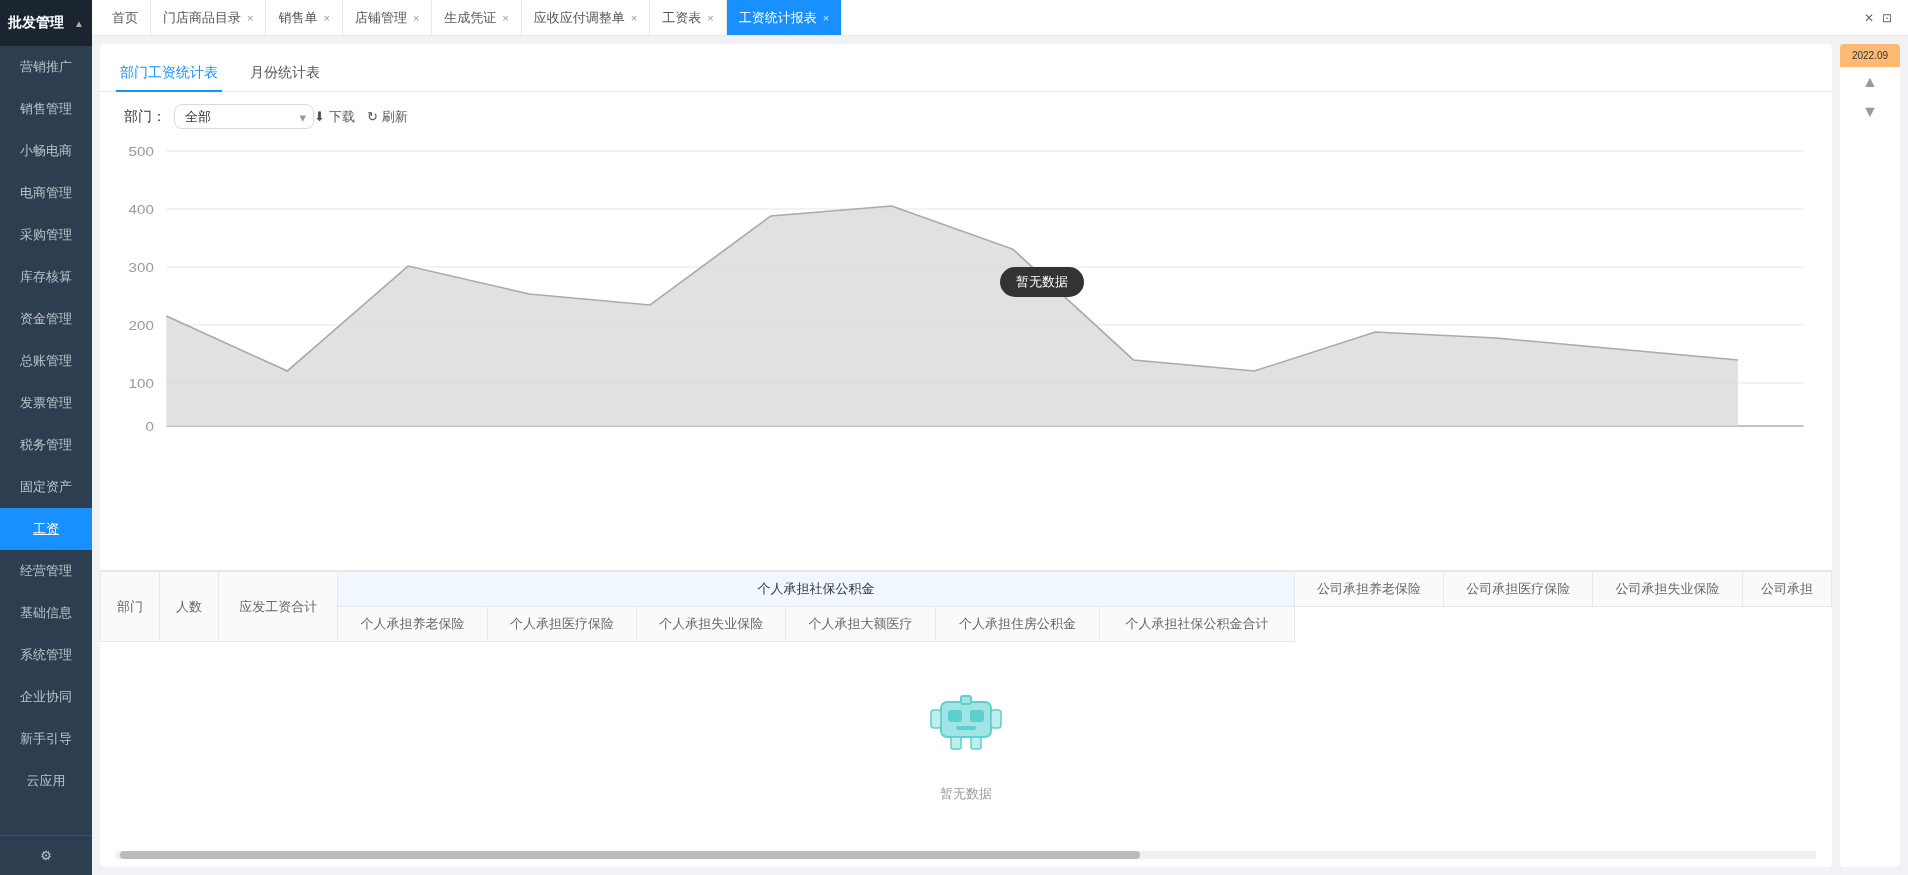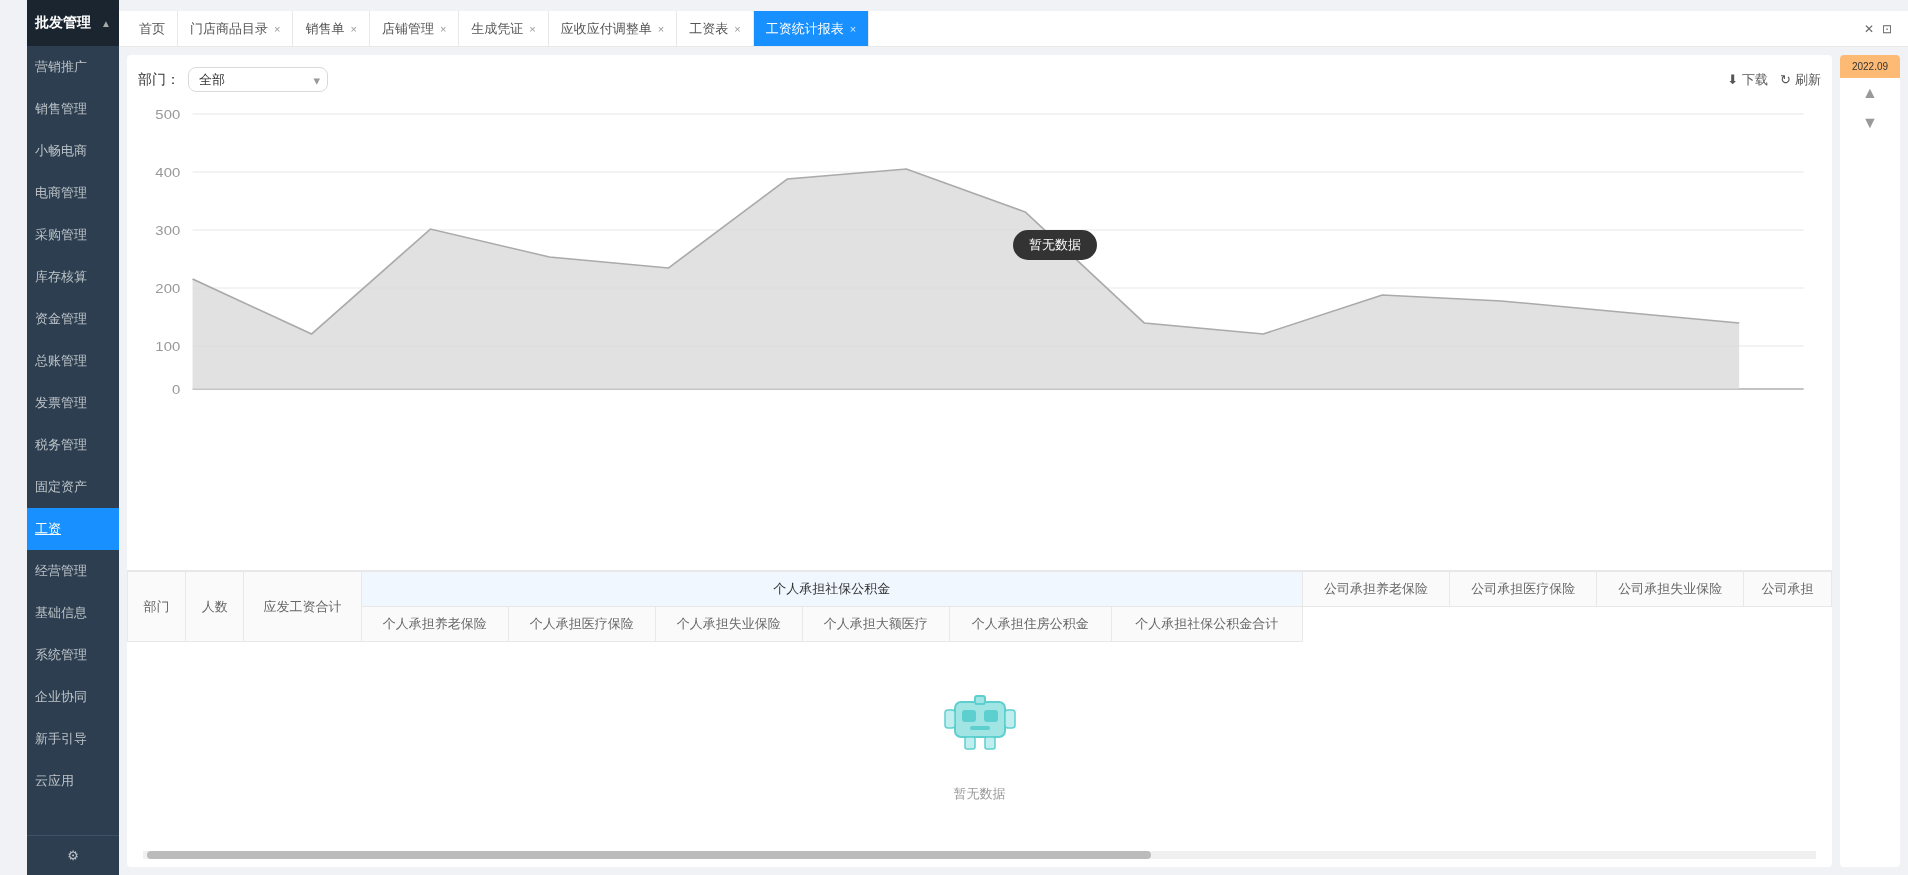--- a/index.html
+++ b/index.html
@@ -7,36 +7,36 @@
 
     
     .sidebar {
       width: 92px;
       background: #2c3e50;
       color: #ccc;
       display: flex;
       flex-direction: column;
       height: 100%;
       flex-shrink: 0;
-      margin-left: 27px;
     }
     .sidebar-header {
       background: #1a252f;
       color: white;
       padding: 14px 8px;
       font-size: 14px;
       font-weight: bold;
       display: flex;
       align-items: center;
       justify-content: space-between;
       cursor: pointer;
     }
     .sidebar-header .arrow { font-size: 10px; color: #aaa; }
     .sidebar-item {
       padding: 12px 8px;
+      text-align: center;
       font-size: 13px;
       color: #bdc3c7;
       cursor: pointer;
       transition: background 0.2s;
     }
     .sidebar-item.active { background: #1890ff; color: white; text-decoration: underline; }
     .sidebar-footer {
       margin-top: auto;
       padding: 12px 8px;
       text-align: center;
@@ -44,21 +44,20 @@
       cursor: pointer;
       border-top: 1px solid #3d5166;
     }
 
     
     .main {
       flex: 1;
       display: flex;
       flex-direction: column;
       overflow: hidden;
-      margin-top: 11px;
     }
 
     
     .tab-bar {
       background: #fff;
       border-bottom: 1px solid #e8e8e8;
       display: flex;
       align-items: center;
       height: 36px;
       padding: 0 8px;
@@ -131,23 +130,21 @@
       cursor: pointer;
       border-bottom: 2px solid transparent;
       margin-bottom: -1px;
     }
     .sub-tab.active { color: #1890ff; border-bottom-color: #1890ff; }
 
     
     .toolbar {
       display: flex;
       align-items: center;
-      justify-content: space-between;
-      padding: 12px 11px;
-      gap: 16px;
+      padding: 12px 24px;
     }
     .toolbar-left { display: flex; align-items: center; gap: 8px; }
     .toolbar-right { display: flex; align-items: center; gap: 12px; color: #555; font-size: 13px; }
     .toolbar-right span { cursor: pointer; display: flex; align-items: center; gap: 4px; }
 
     .dept-label { font-size: 14px; color: #333; }
     .dept-select {
       border: 1px solid #d9d9d9;
       border-radius: 8px;
       padding: 4px 28px 4px 10px;
@@ -353,20 +350,24 @@
     <div class="tab-actions">
       <span>✕</span>
       <span>⊡</span>
     </div>
   </div>
 
   <div class="content">
 
     <div class="main-panel">
 
+      <div class="sub-tabs" id="sub-tabs-container">
+          <div class="sub-tab active">部门工资统计表</div>
+          <div class="sub-tab">月份统计表</div>
+        </div>
 
       <div class="toolbar">
         <div class="toolbar-left">
           <span class="dept-label">部门：</span>
           <div class="select-wrapper">
             <select class="dept-select">
             <option value="全部">全部</option><option value="销售部">销售部</option><option value="财务部">财务部</option><option value="技术部">技术部</option><option value="行政部">行政部</option></select>
           </div>
         </div>
         <div class="toolbar-right">

